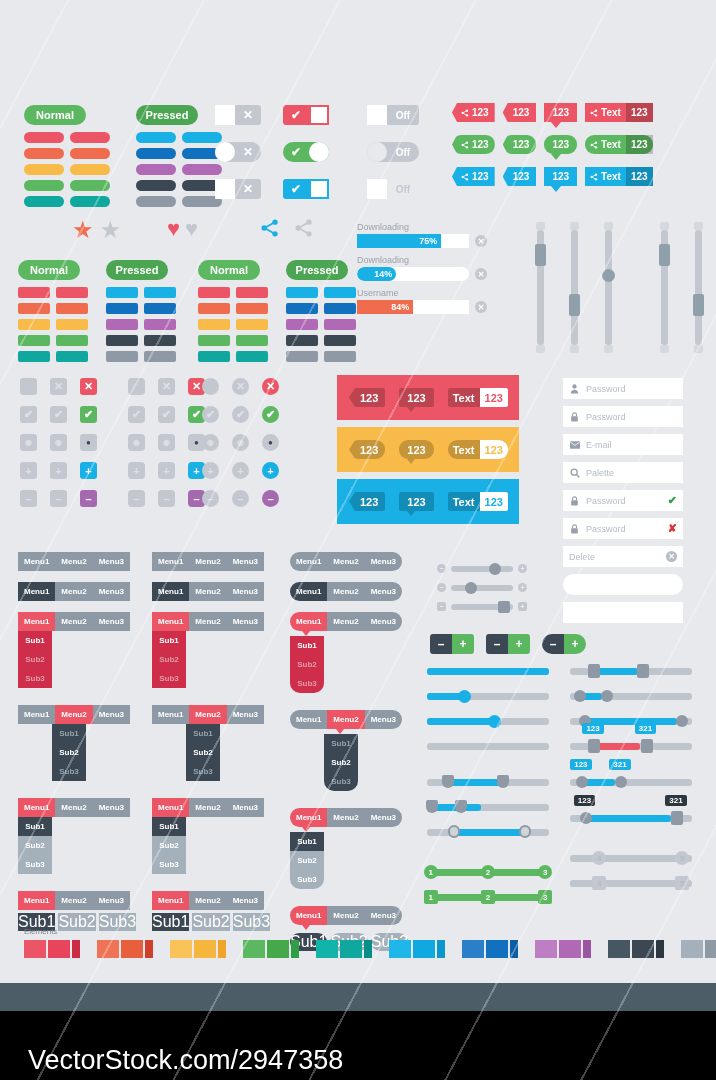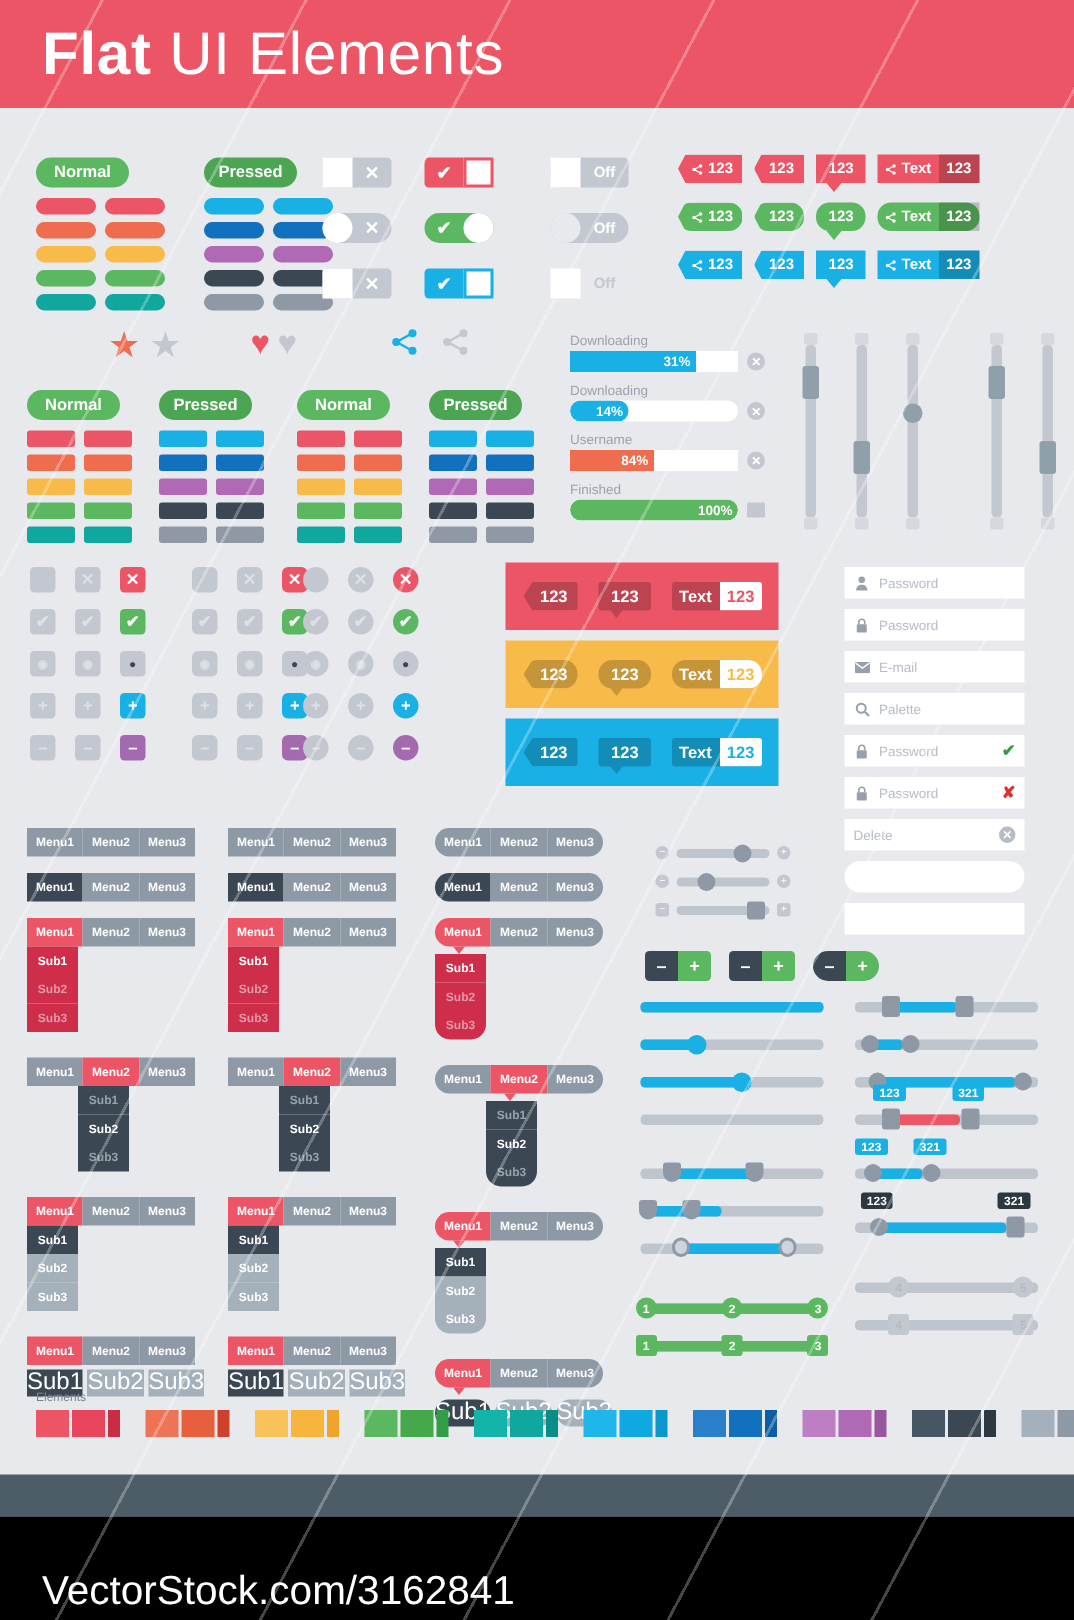--- a/index.html
+++ b/index.html
@@ -23,21 +23,21 @@
   .tg-off .x{flex:1;text-align:center;color:#fff;font-size:12px;font-weight:bold;}
   .tg-on{width:46px;height:20px;display:flex;align-items:center;}
   .tg-on .chk{flex:1;text-align:center;color:#fff;font-size:12px;font-weight:bold;}
   .tg-on .knob{width:20px;height:20px;background:#fff;}
 
   .offlbl{display:flex;align-items:center;width:52px;height:20px;background:#c3c8d0;border-radius:3px;}
   .offlbl .sw{width:20px;height:20px;background:#fff;}
   .offlbl span{flex:1;text-align:center;color:#fff;font-size:10px;font-weight:bold;}
 
   
-  .prog-wrap{width:130px;margin-left:23px;}
+  .prog-wrap{width:130px;}
   .prog-lbl{font-size:9px;color:#9aa2ad;margin-bottom:2px;}
   .prog-bar{height:14px;background:#fff;position:relative;overflow:hidden;}
   .prog-fill{height:100%;display:flex;align-items:center;justify-content:flex-end;padding-right:4px;color:#fff;font-size:9px;font-weight:bold;}
 
   
   .field{width:120px;height:21px;background:#fff;display:flex;align-items:center;padding:0 6px;gap:6px;font-size:9px;color:#b6bcc6;}
   .field .ic{width:11px;height:11px;display:flex;align-items:center;justify-content:center;color:#98a0ac;}
   .field .val{flex:1;}
 
   
@@ -58,26 +58,20 @@
 
   
   .streaks{position:absolute;inset:0;pointer-events:none;opacity:.5;
     background:repeating-linear-gradient(-62deg,transparent 0 118px,rgba(255,255,255,.55) 118px 120px);}
 </style>
 </head>
 <body>
 
 <div class="page">
 
-  <div class="header">
-    <h1>
-      <b>Flat</b>
-      <span>UI Elements</span>
-    </h1>
-  </div>
   <div class="header-gap"></div>
 
   <div class="abs" style="left:24px;top:105px;">
     <div style="display:flex;gap:26px;">
       <div>
         <div class="btn-pill" style="width:62px;height:20px;background:#5cb860;">Normal</div>
         <div id="pills-normal" style="margin-top:7px;display:grid;grid-template-columns:40px 40px;gap:5px 6px;">
             <div style="height: 11px; border-radius: 6px; background: rgb(236, 85, 101);"></div>
             <div style="height: 11px; border-radius: 6px; background: rgb(236, 85, 101);"></div>
             <div style="height: 11px; border-radius: 6px; background: rgb(239, 108, 78);"></div>
@@ -253,21 +247,21 @@
       <path d="M7 11L16 6M7 13L16 18" stroke="#c3c8d0" stroke-width="2"></path>
     </svg>
   </div>
 
   <div class="abs" id="progress-list" style="left:357px;top:222px;">
       <div class="prog-wrap" style="margin-bottom: 7px;">
         <div class="prog-lbl">Downloading</div>
         <div style="display: flex; align-items: center; gap: 6px;">
           <div class="prog-bar" style="width: 116px;">
             <div class="prog-fill" style="width: 75%; background: rgb(24, 176, 229);">
-              <span>31%</span>
+              <span>75%</span>
             </div>
           </div>
           <div style="width: 12px; height: 12px; border-radius: 50%; background: rgb(195, 200, 208); color: rgb(255, 255, 255); font-size: 8px; display: flex; align-items: center; justify-content: center; font-weight: bold;">✕</div>
         </div>
       </div>
       <div class="prog-wrap" style="margin-bottom: 7px;">
         <div class="prog-lbl">Downloading</div>
         <div style="display: flex; align-items: center; gap: 6px;">
           <div class="prog-bar" style="width: 116px; border-radius: 7px;">
             <div class="prog-fill" style="width: 35%; background: rgb(24, 176, 229); border-radius: 7px;">
@@ -279,31 +273,20 @@
       </div>
       <div class="prog-wrap" style="margin-bottom: 7px;">
         <div class="prog-lbl">Username</div>
         <div style="display: flex; align-items: center; gap: 6px;">
           <div class="prog-bar" style="width: 116px;">
             <div class="prog-fill" style="width: 50%; background: rgb(239, 108, 78);">
               <span>84%</span>
             </div>
           </div>
           <div style="width: 12px; height: 12px; border-radius: 50%; background: rgb(195, 200, 208); color: rgb(255, 255, 255); font-size: 8px; display: flex; align-items: center; justify-content: center; font-weight: bold;">✕</div>
-        </div>
-      </div>
-      <div class="prog-wrap" style="margin-bottom: 7px;">
-        <div class="prog-lbl">Finished</div>
-        <div style="display: flex; align-items: center; gap: 6px;">
-          <div class="prog-bar" style="width: 116px; border-radius: 7px;">
-            <div class="prog-fill" style="width: 100%; background: rgb(92, 184, 96); border-radius: 7px;">
-              <span>100%</span>
-            </div>
-          </div>
-          <div style="width: 12px; height: 10px; background: rgb(195, 200, 208); border-radius: 1px;"></div>
         </div>
       </div>
     </div>
 
   <div class="abs" id="vsliders" style="left:534px;top:222px;display:flex;gap:21px;">
       <div style="position: relative; width: 13px; height: 131px;">
         <div style="position: absolute; left: 3px; top: 8px; width: 7px; height: 115px; background: rgb(195, 200, 208); border-radius: 3px;"></div>
         <div style="position: absolute; left: 2px; top: 0px; width: 9px; height: 8px; background: rgb(213, 217, 222); border-radius: 2px;"></div>
         <div style="position: absolute; left: 2px; bottom: 0px; width: 9px; height: 8px; background: rgb(213, 217, 222); border-radius: 2px;"></div>
         <div style="position: absolute; left: 1px; top: 22px; width: 11px; height: 22px; background: rgb(144, 160, 171); border-radius: 2px;"></div>
@@ -995,18 +978,18 @@
       </div>
       <div style="display: flex; gap: 2px;">
         <div style="width: 22px; height: 18px; background: rgb(164, 176, 187);"></div>
         <div style="width: 22px; height: 18px; background: rgb(142, 153, 165);"></div>
       </div>
     </div>
 
   <div class="abs" style="left:0;top:983px;width:716px;">
     <div class="footer-bar"></div>
     <div class="footer">
-      <div class="r">VectorStock.com/3162841</div>
+      <div class="r">VectorStock.com/2947358</div>
     </div>
   </div>
 
   <div class="streaks"></div>
 </div>
 
 </body></html>

